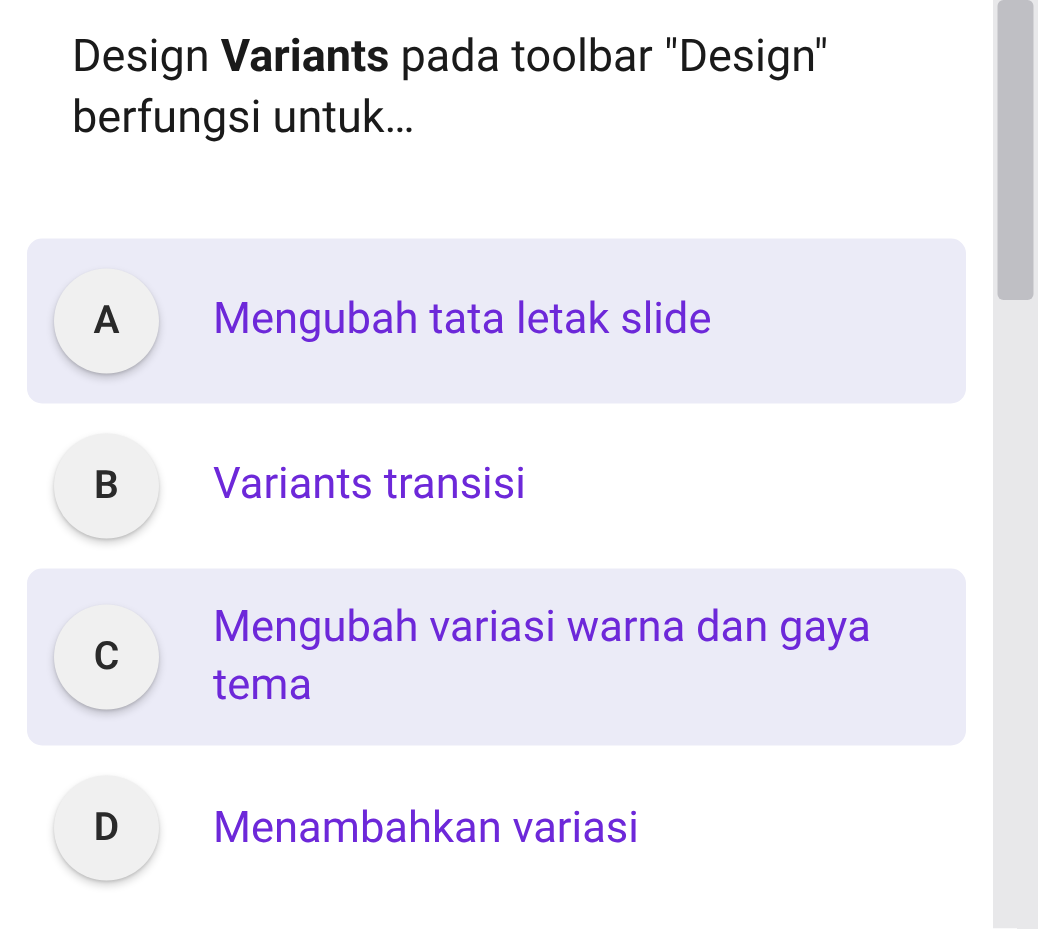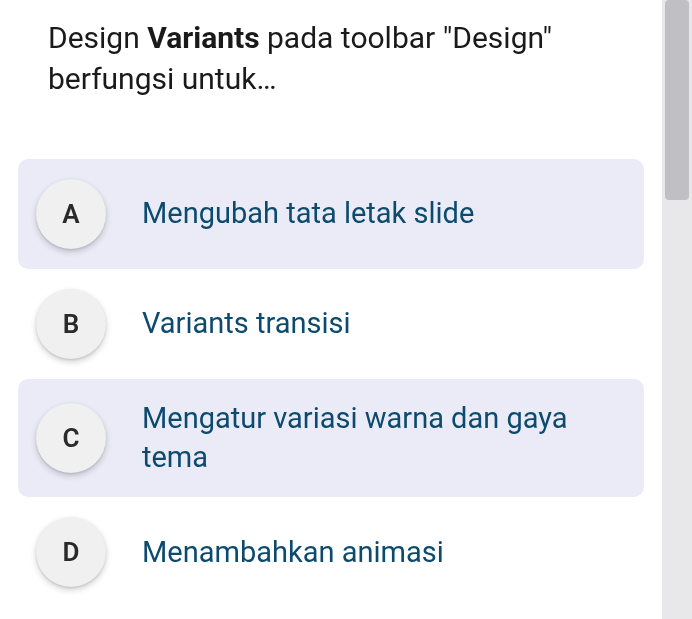--- a/index.html
+++ b/index.html
@@ -62,21 +62,21 @@
       align-items: center;
       justify-content: center;
       font-size: 26px;
       font-weight: 600;
       color: #2a2a2a;
       box-shadow: 0 3px 6px rgba(0,0,0,0.18), 0 1px 2px rgba(0,0,0,0.12);
     }
     .option-text {
       font-size: 29px;
       line-height: 1.35;
-      color: #0c4a6e;
+      color: #6d28d9;
       font-weight: 400;
       flex: 1;
     }
     .scrollbar-track {
       position: absolute;
       right: 0;
       top: 0;
       width: 30px;
       height: 619px;
       background: #e8e8ea;
@@ -105,24 +105,24 @@
     <div class="option highlighted">
       <div class="option-letter">A</div>
       <div class="option-text">Mengubah tata letak slide</div>
     </div>
     <div class="option">
       <div class="option-letter">B</div>
       <div class="option-text">Variants transisi</div>
     </div>
     <div class="option highlighted">
       <div class="option-letter">C</div>
-      <div class="option-text">Mengatur variasi warna dan gaya tema</div>
+      <div class="option-text">Mengubah variasi warna dan gaya tema</div>
     </div>
     <div class="option">
       <div class="option-letter">D</div>
-      <div class="option-text">Menambahkan animasi</div>
+      <div class="option-text">Menambahkan variasi</div>
     </div>
   </div>
 </div>
 
 <div class="scrollbar-track">
   <div class="scrollbar-thumb"></div>
 </div>
 
 </body></html>

